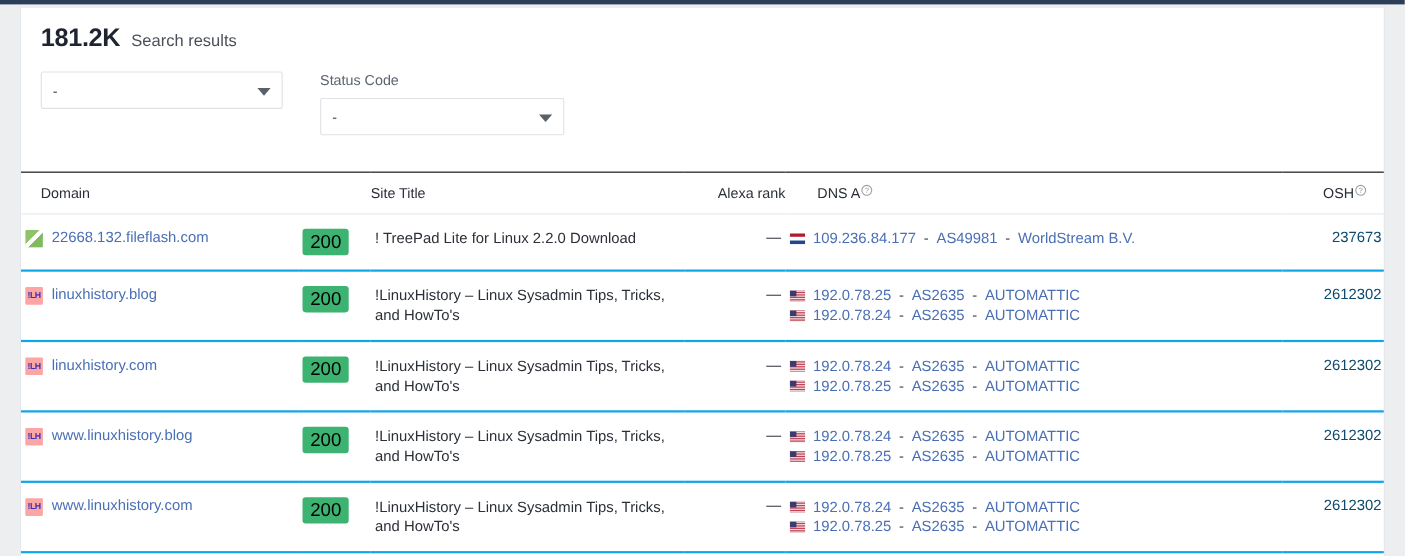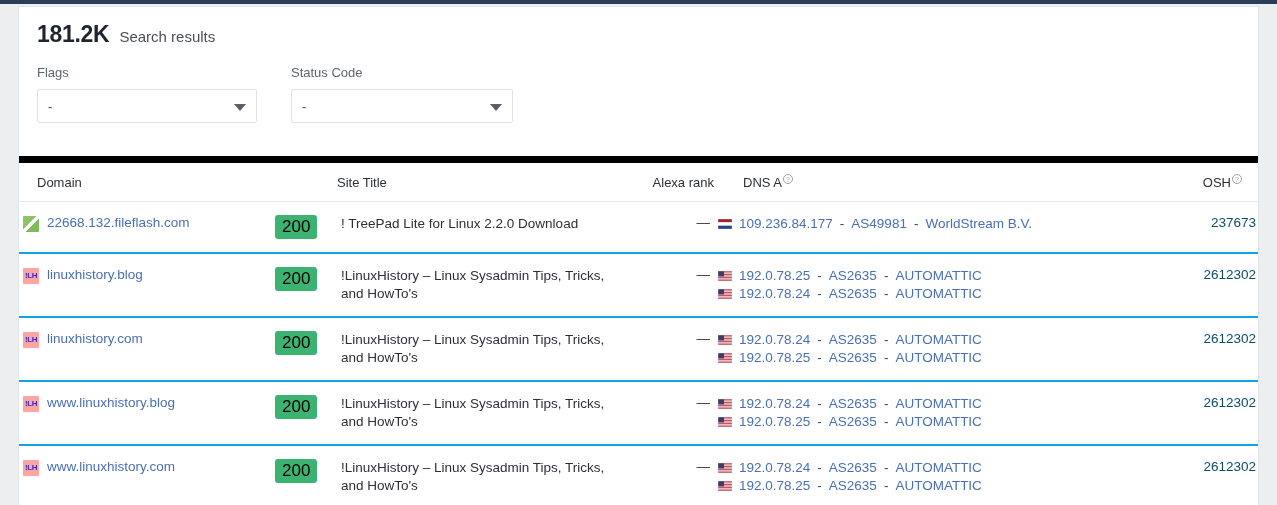--- a/index.html
+++ b/index.html
@@ -118,21 +118,21 @@
     border-collapse: collapse;
     margin-top: 33px;
     table-layout: fixed;
   }
   table.results thead th {
     font-size: 13px;
     font-weight: normal;
     color: #2b3038;
     text-align: left;
     padding: 11px 0 11px 0;
-    border-top: 7px solid #000000;
+    border-top: 1px solid #000000;
     border-bottom: 1px solid #e6e8ec;
     vertical-align: middle;
   }
   th.c-domain  { width: 252px; padding-left: 18px !important; }
   th.c-status  { width: 66px; }
   th.c-title   { width: 285px; }
   th.c-alexa   { width: 92px; text-align: right !important; }
   th.c-dns     { width: 452px; padding-left: 29px !important; }
   th.c-osh     { width: 94px; text-align: right !important; padding-right: 18px !important; }
 
@@ -221,21 +221,20 @@
 
 <div class="card">
 
   <div class="cardhead">
     <span class="count">181.2K</span><span class="count-label">Search results</span>
 
   </div>
 
   <div class="filters">
     <div class="filter">
-      <span class="filter-label">Flags</span>
       <div class="select">
         <span>-</span>
         <span class="caret"></span>
       </div>
     </div>
     <div class="filter wide" style="margin-left:18px;">
       <span class="filter-label">Status Code</span>
       <div class="select">
         <span>-</span>
         <span class="caret"></span>

